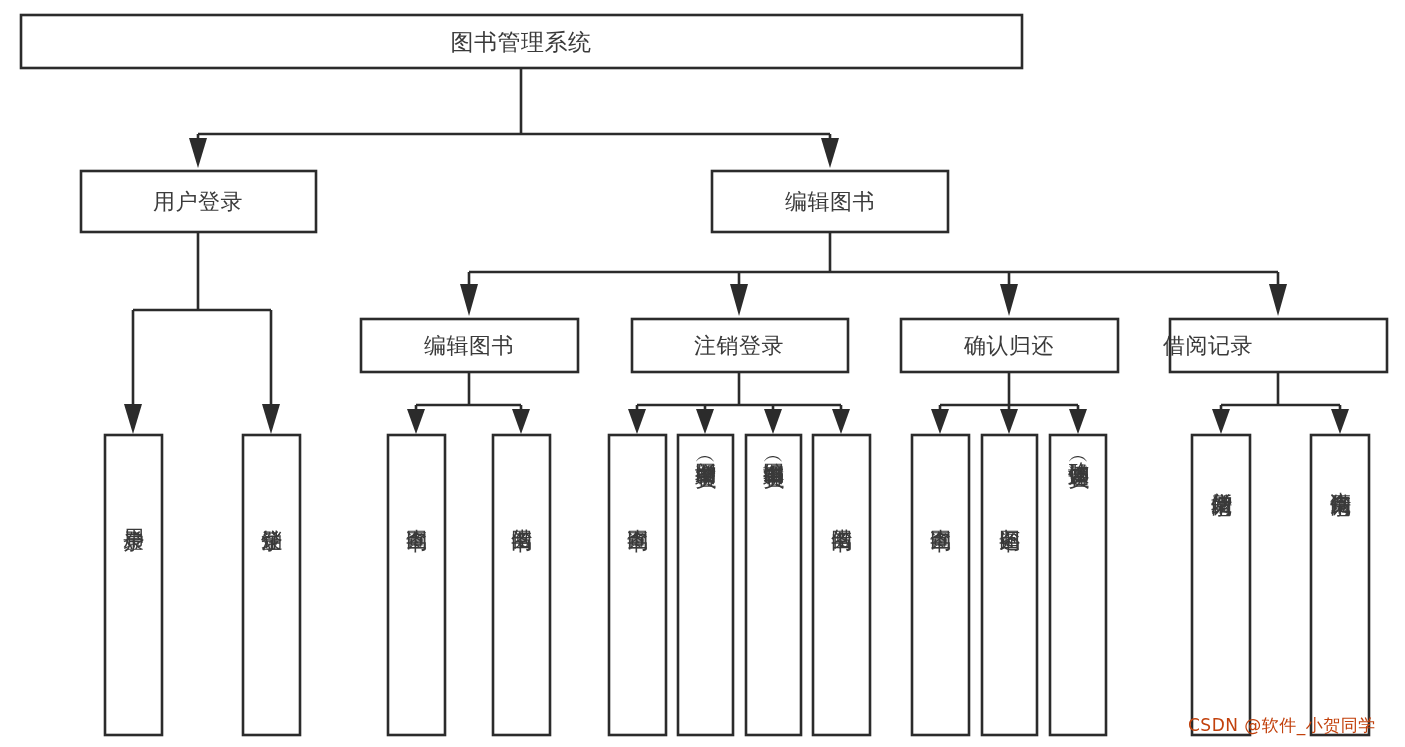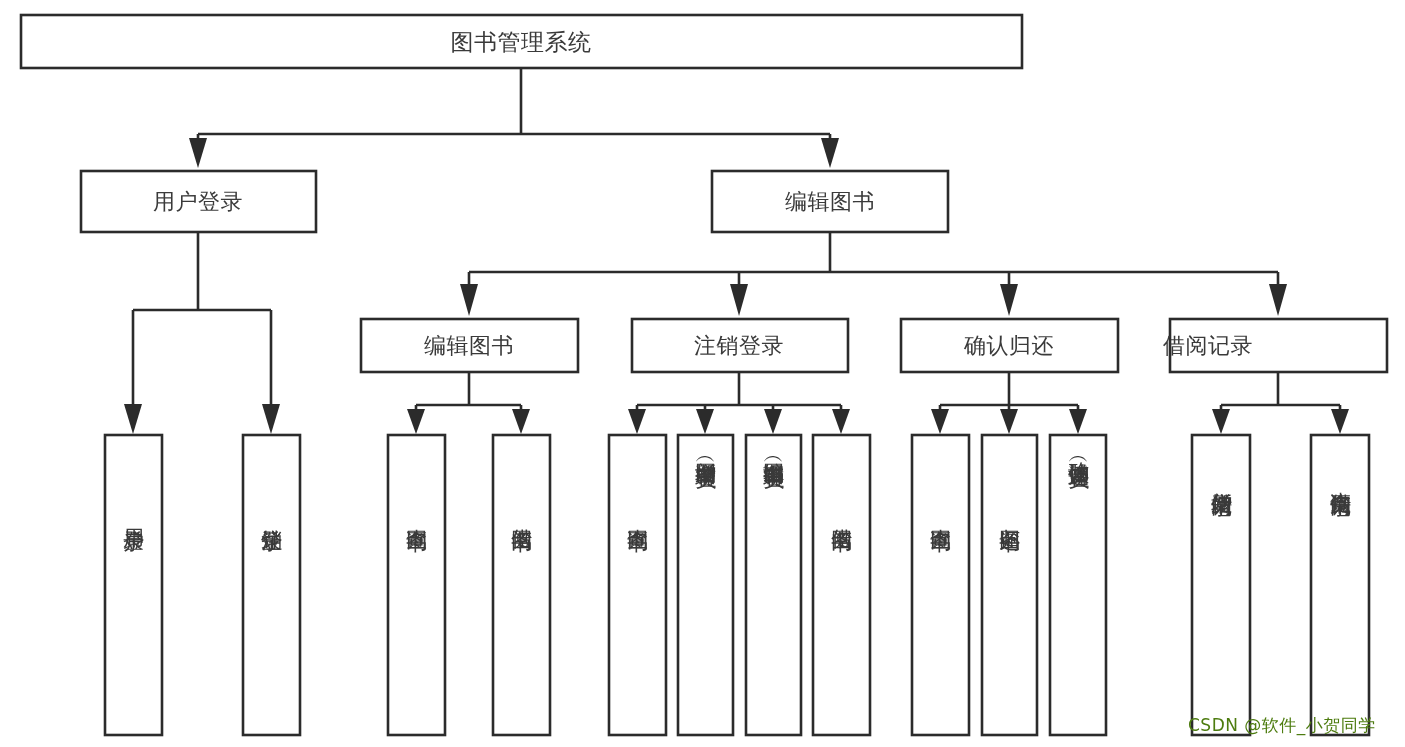--- a/index.html
+++ b/index.html
@@ -69,21 +69,21 @@
     letter-spacing: 1px;
     white-space: normal;
     transform: translate(-50%, 0);
     text-align: left;
   }
   .watermark {
     position: absolute;
     left: 1188px;
     top: 714px;
     font-size: 17px;
-    color: #4d7c0f;
+    color: #c2410c;
     font-family: "DejaVu Sans", "Liberation Sans", sans-serif;
     white-space: nowrap;
     letter-spacing: 0.5px;
   }
 </style>
 </head>
 <body>
 
 <div id="diagram-root">
 

